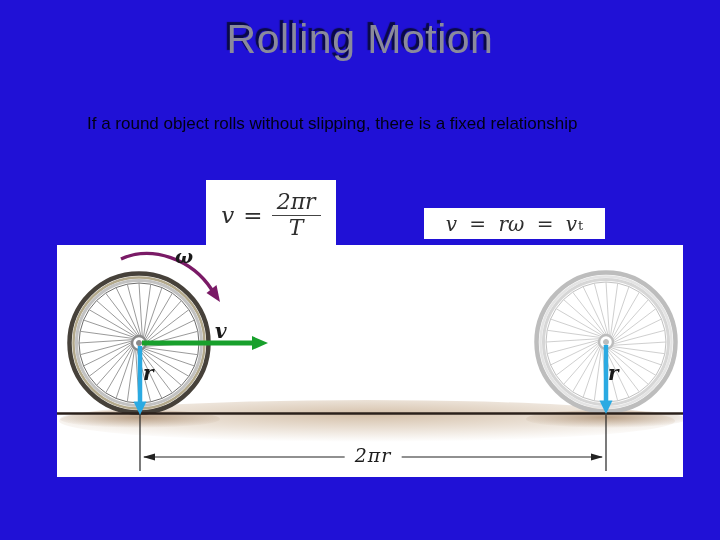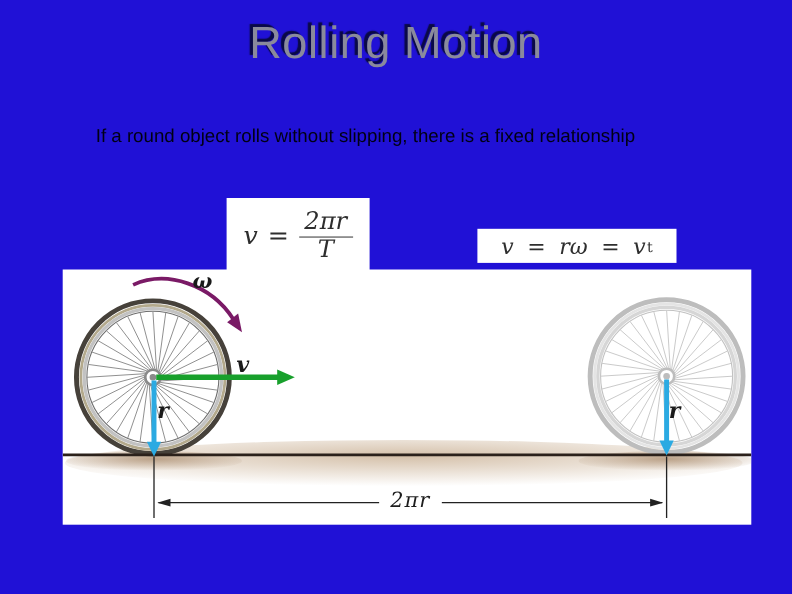--- a/index.html
+++ b/index.html
@@ -45,21 +45,21 @@
 
   .formula-box{
     position:absolute;background:#ffffff;color:var(--formula-text);
     display:flex;align-items:center;justify-content:center;
     font-family:"DejaVu Serif","Liberation Serif",serif;font-style:italic;
   }
   .formula1{left:206px;top:180px;width:130px;height:70px;font-size:23px;gap:9px;}
   .frac{display:inline-flex;flex-direction:column;align-items:center;line-height:1.1;}
   .frac .num{padding:0 5px;font-size:22px;}
   .frac .den{border-top:1.6px solid #444;align-self:stretch;text-align:center;font-size:22px;}
-  .formula2{left:434px;top:208px;width:181px;height:31px;font-size:20px;word-spacing:6px;}
+  .formula2{left:424px;top:208px;width:181px;height:31px;font-size:20px;word-spacing:6px;}
   .formula2 sub{font-style:normal;font-size:13px;margin-left:1px;transform:translateY(2px);}
 </style>
 </head>
 <body>
 
 <div class="slide">
 
   <h1 class="title">Rolling Motion</h1>
 
   <div class="body-text">

